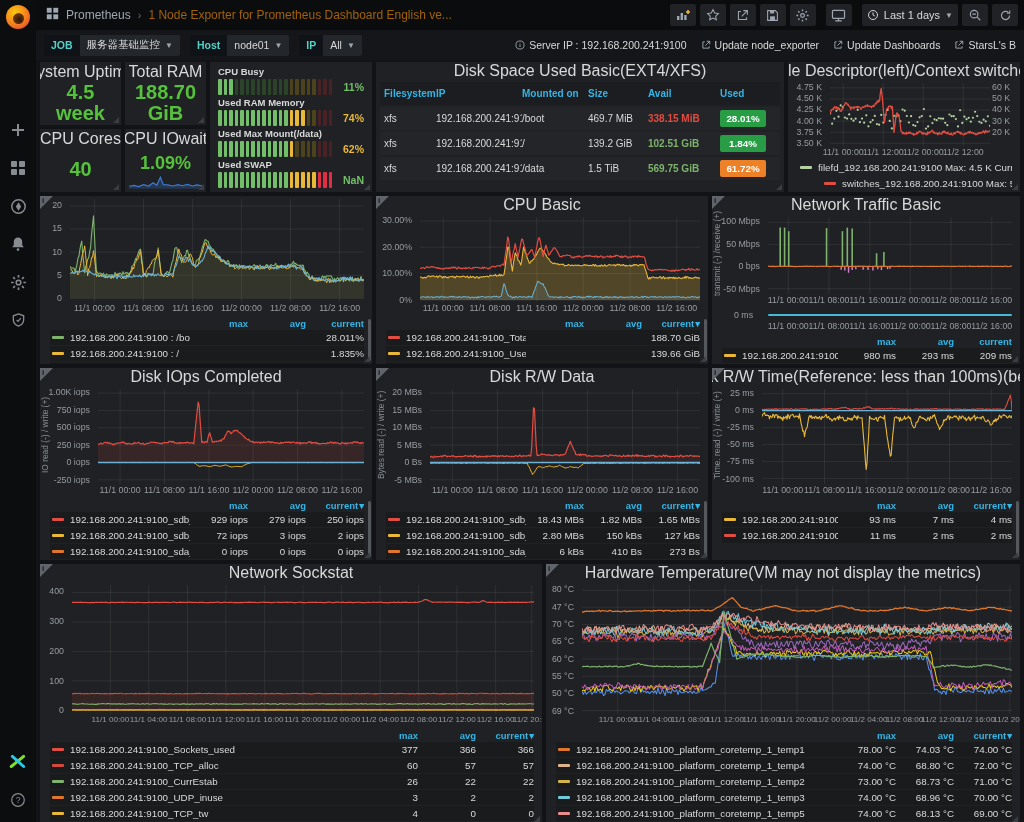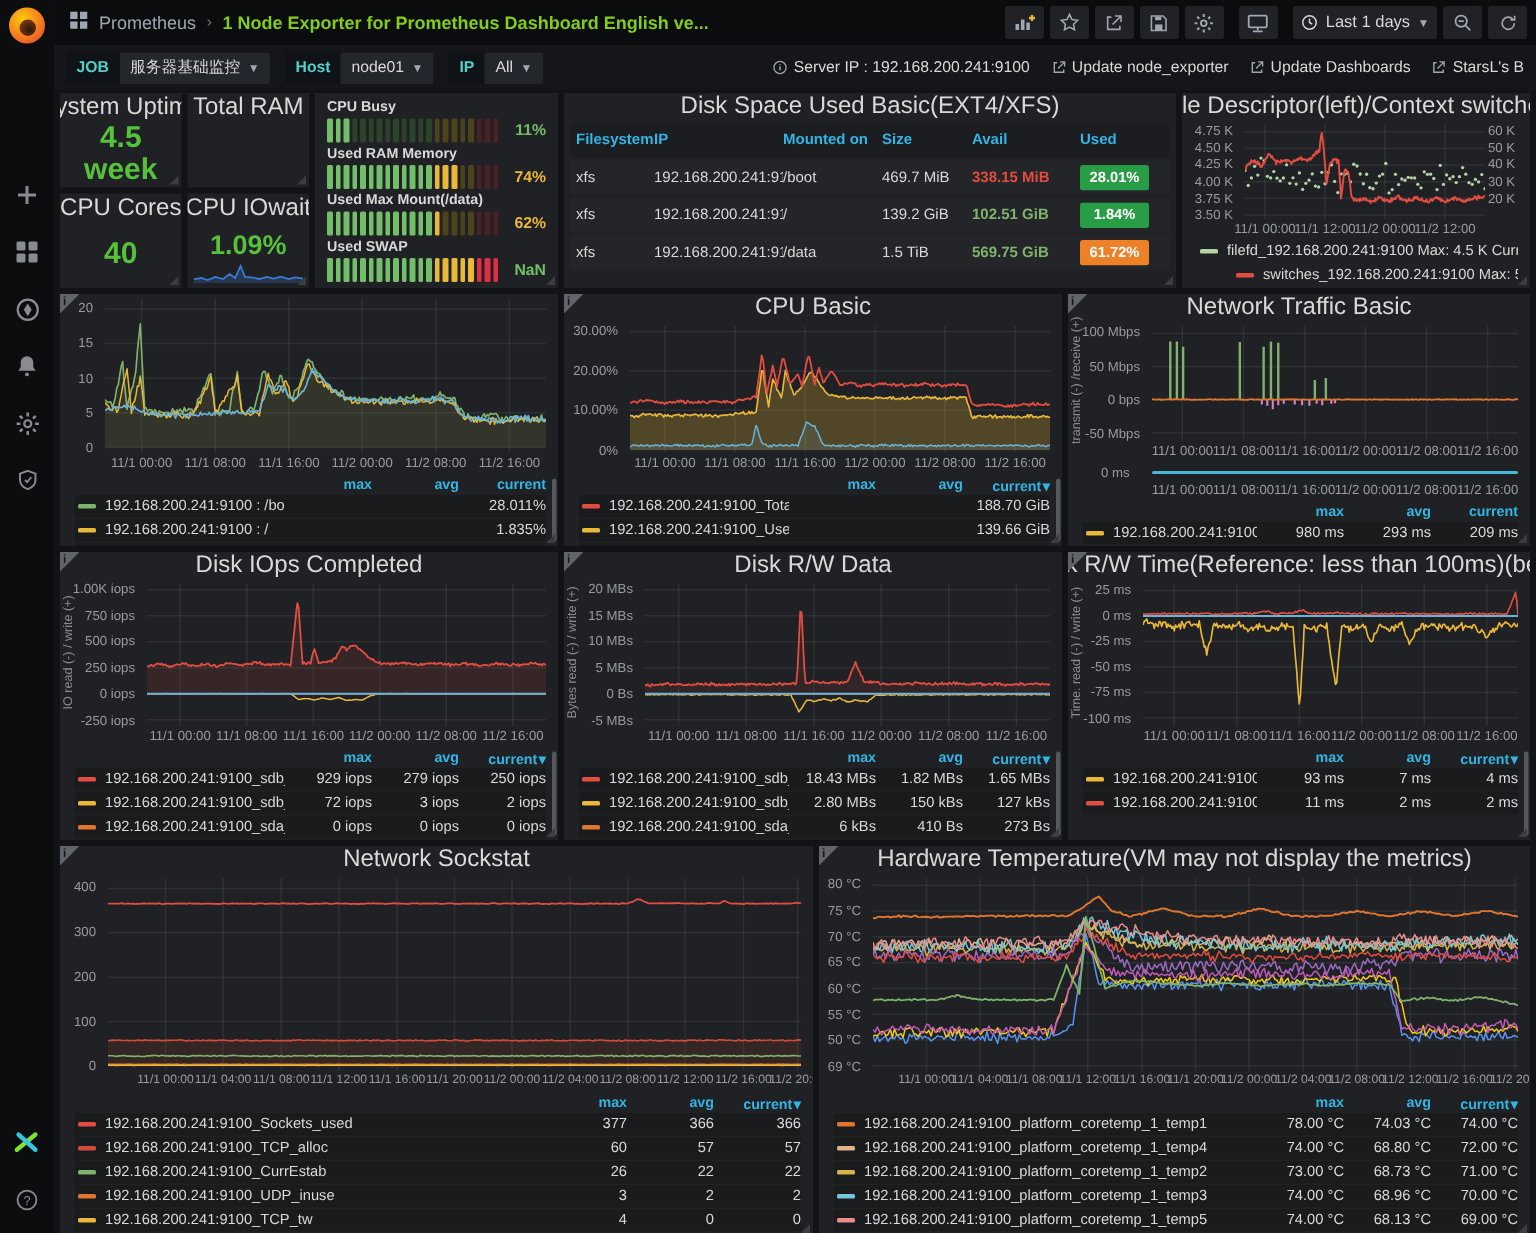--- a/index.html
+++ b/index.html
@@ -11,21 +11,21 @@
   .sidebar{position:absolute;left:0;top:0;width:36px;height:822px;background:#0c0d0f;display:flex;flex-direction:column;align-items:center;z-index:10}
   .sb-icon{width:24px;height:24px;display:flex;align-items:center;justify-content:center;color:#888c92;margin:7px 0;cursor:pointer}
   .sb-icon svg{display:block}
   .sb-spacer{flex:1}
   .logo{width:24px;height:24px;border-radius:50%;background:radial-gradient(circle at 38% 32%,#fbca0a,#f57c1f 55%,#e4572b 80%);margin:5px 0 30px 0;position:relative;overflow:hidden}
   .logo::after{content:"";position:absolute;left:7px;top:8px;width:11px;height:11px;border-radius:50%;background:radial-gradient(circle at 60% 60%,#2b1608,#7a3a12 75%,transparent 78%)}
 
   
   .tophead{position:absolute;left:36px;top:0;right:0;height:30px;background:#0b0c0e;display:flex;align-items:center;padding:0 6px 0 10px}
   .crumb{display:flex;align-items:center;gap:7px;font-size:12px;color:#9fa7b3}
-  .crumb .ttl{color:#84cc16;font-weight:700}
+  .crumb .ttl{color:#a16207;font-weight:400}
   .crumb .sep{color:#6d7177;font-size:11px}
   .hspace{flex:1}
   .hbtn{height:22px;min-width:26px;background:#202226;border-radius:2px;margin-left:4px;display:flex;align-items:center;justify-content:center;color:#9fa7b3;font-size:12px;padding:0 5px;cursor:pointer}
   .hbtn svg{display:block}
   .timebtn{gap:5px;font-size:11px;color:#d8d9da}
 
   
   .subhead{position:absolute;left:36px;top:30px;right:0;height:30px;background:#141619;display:flex;align-items:center;padding:0 8px}
   .chip{display:inline-flex;height:21px;border-radius:2px;overflow:hidden;margin-right:10px;cursor:pointer}
   .chip .lab{background:#0f1318;color:var(--teal);padding:0 7px;font-size:10.5px;font-weight:700;display:flex;align-items:center}
@@ -298,20 +298,24 @@
   <div class="panel stat" style="left:4px;top:2px;width:81px;height:63px">
     <div class="p-title">System Uptime</div>
     <div class="stat-body">
         <div class="stat-v big">4.5</div>
         <div class="stat-v big">week</div>
       </div>
   </div>
 
   <div class="panel stat" style="left:89px;top:2px;width:81px;height:63px">
     <div class="p-title">Total RAM</div>
+    <div class="stat-body">
+        <div class="stat-v big">188.70</div>
+        <div class="stat-v big">GiB</div>
+      </div>
   </div>
 
   <div class="panel stat" style="left:4px;top:69px;width:81px;height:63px">
     <div class="p-title">CPU Cores</div>
     <div class="stat-body">
         <div class="stat-v big">40</div>
       </div>
   </div>
 
   <div class="panel stat" style="left:89px;top:69px;width:81px;height:63px">
@@ -1145,21 +1149,21 @@
         </div>
       </div>
   </div>
 
   <div class="panel xsmall" style="left:510px;top:504px;width:474px;height:260px">
     <div class="corner-i">i</div>
     <div class="p-title">Hardware Temperature(VM may not display the metrics)</div>
     <div class="zone">
         <div class="yax" style="left: 2px; width: 26px; bottom: 14px;">
           <span style="top: calc(4% - 5px);">80 °C</span>
-          <span style="top: calc(17.33% - 5px);">75 °C</span>
+          <span style="top: calc(17.33% - 5px);">47 °C</span>
           <span style="top: calc(30.67% - 5px);">70 °C</span>
           <span style="top: calc(44% - 5px);">65 °C</span>
           <span style="top: calc(57.33% - 5px);">60 °C</span>
           <span style="top: calc(70.67% - 5px);">55 °C</span>
           <span style="top: calc(84% - 5px);">50 °C</span>
           <span style="top: calc(97.33% - 5px);">69 °C</span>
         </div>
         <div class="plot" style="left: 36px; right: 8px; bottom: 14px;">
           <svg viewBox="0 0 100 100" preserveAspectRatio="none">
             <line x1="0" x2="100" y1="4" y2="4" class="grid"></line>

